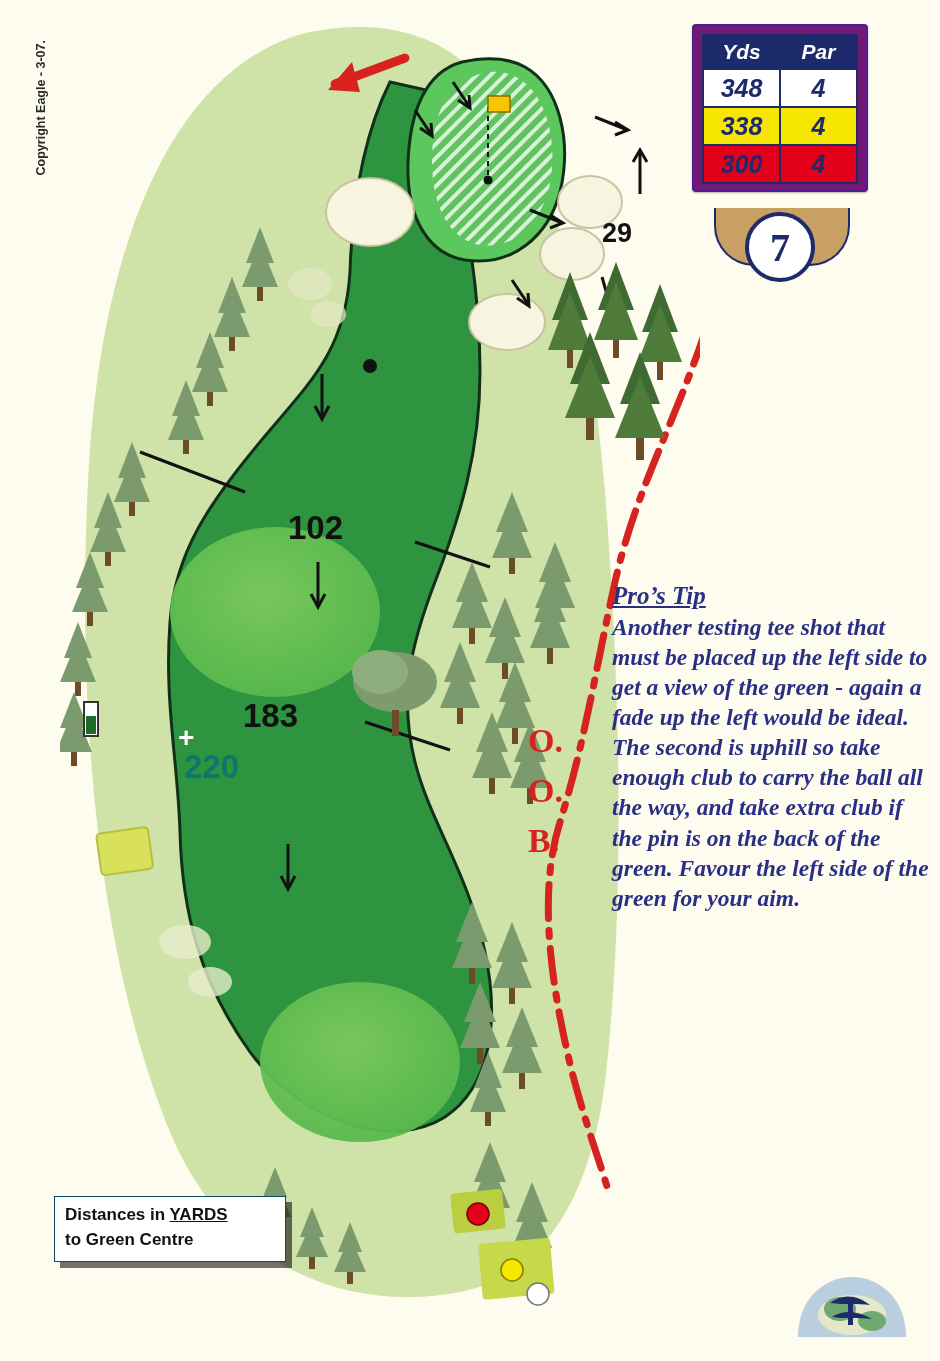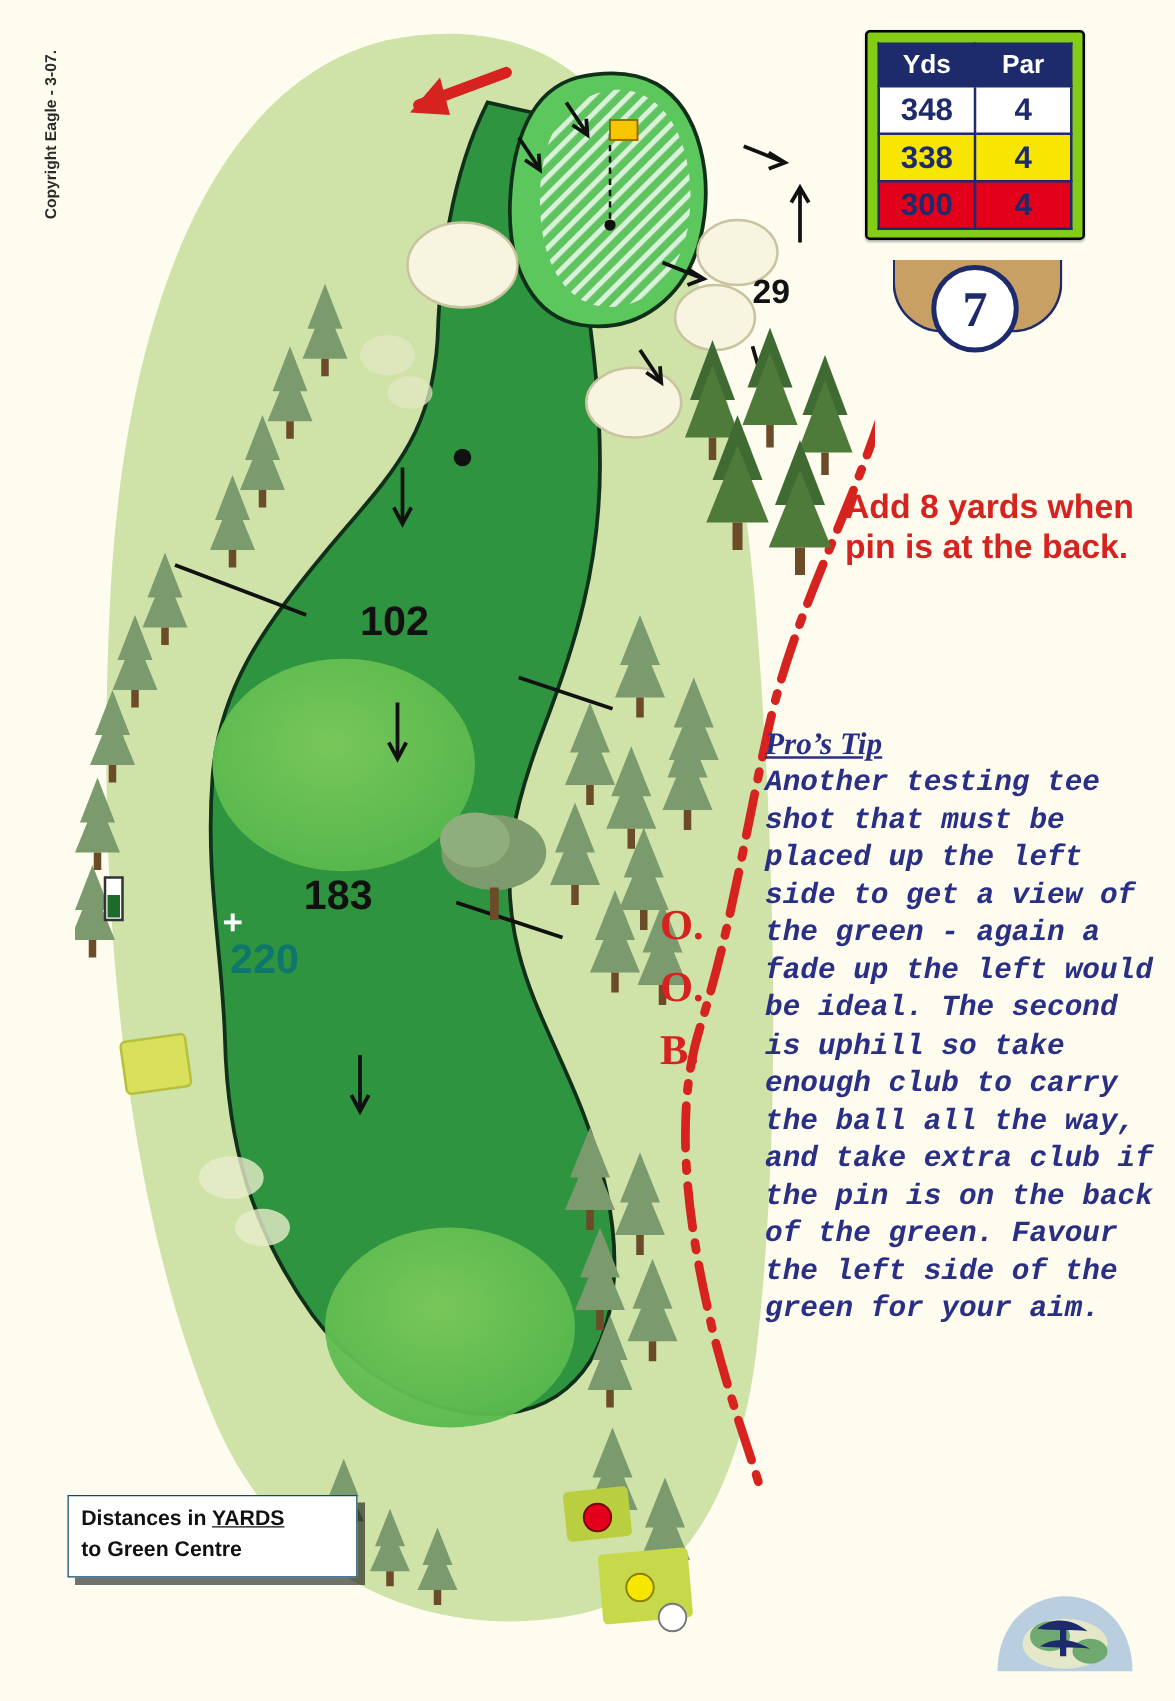--- a/index.html
+++ b/index.html
@@ -23,23 +23,24 @@
   
   .rough{
     position:absolute;left:60px;top:22px;width:640px;height:1300px;
   }
 
   
   .scorecard{
     position:absolute;left:692px;top:24px;width:176px;
   }
   .card-frame{
-    background:#84cc16;border:2px solid #000000;border-radius:4px;
+    background:#701a75;border:2px solid #4c1d95;border-radius:4px;
     padding:8px 8px 6px 8px;
     box-shadow:0 1px 2px rgba(0,0,0,.3);
+    font-style:italic;
   }
   table.sc{border-collapse:collapse;width:100%;}
   table.sc td,table.sc th{
     border:2px solid #1d2a6b;text-align:center;
     font-size:25px;font-weight:bold;color:#1d2a6b;
     height:34px;width:50%;
     font-family:"Liberation Sans", sans-serif;
   }
   table.sc th{background:#1d2a6b;color:#fff;font-size:21px;height:30px;}
   .r-white{background:#ffffff;}
@@ -72,39 +73,39 @@
   .pro-tip-title{
     position:absolute;left:612px;top:582px;
     font-size:25px;font-weight:bold;font-style:italic;
     color:#2a2f86;text-decoration:underline;
     font-family:"Liberation Serif", serif;
   }
   .pro-tip-body{
     position:absolute;left:612px;top:612px;width:320px;
     font-size:23.5px;font-style:italic;font-weight:bold;
     color:#2a2f86;line-height:1.28;
-    font-family:Liberation Mono, monospace;
+    font-family:Liberation Serif, serif;
   }
 
   
   .oob{
     position:absolute;color:#d7231f;font-weight:bold;
     font-size:34px;font-family:"Liberation Serif", serif;
   }
   .oob1{left:528px;top:722px;}
   .oob2{left:528px;top:772px;}
   .oob3{left:528px;top:822px;}
 
   
   .dist{
     position:absolute;font-weight:bold;color:#111;
     font-family:"Liberation Sans", sans-serif;
   }
   .d29{left:602px;top:218px;font-size:27px;}
-  .d102{left:288px;top:478px;font-size:33px;}
+  .d102{left:288px;top:509px;font-size:33px;}
   .d139{left:243px;top:697px;font-size:33px;}
   .d220{left:184px;top:748px;font-size:33px;color:#0f766e;}
   .dplus{left:178px;top:722px;font-size:28px;color:#fff;font-weight:bold;}
 
   
   .legend{
     position:absolute;left:54px;top:1196px;width:232px;height:66px;
     background:#fff;border:1px solid #0c4a6e;
     box-shadow:6px 6px 0 rgba(0,0,0,.55);
     padding:6px 10px;box-sizing:border-box;
@@ -432,21 +433,20 @@
       </tbody>
         </table>
     </div>
   </div>
 
   <div class="hole-badge-wrap">
     <div class="badge-bg"></div>
     <div class="hole-circle">7</div>
   </div>
 
-  <div class="note-red">Add 8 yards when pin is at the back.</div>
 
   <div class="pro-tip-title">Pro’s Tip</div>
   <div class="pro-tip-body">Another testing tee shot that must be placed up the left side to get a view of the green - again a fade up the left would be ideal. The second is uphill so take enough club to carry the ball all the way, and take extra club if the pin is on the back of the green. Favour the left side of the green for your aim.</div>
 
   <div class="oob oob1">O.</div>
   <div class="oob oob2">O.</div>
   <div class="oob oob3">B.</div>
 
   <div class="dist d29">29</div>
   <div class="dist d102">102</div>

